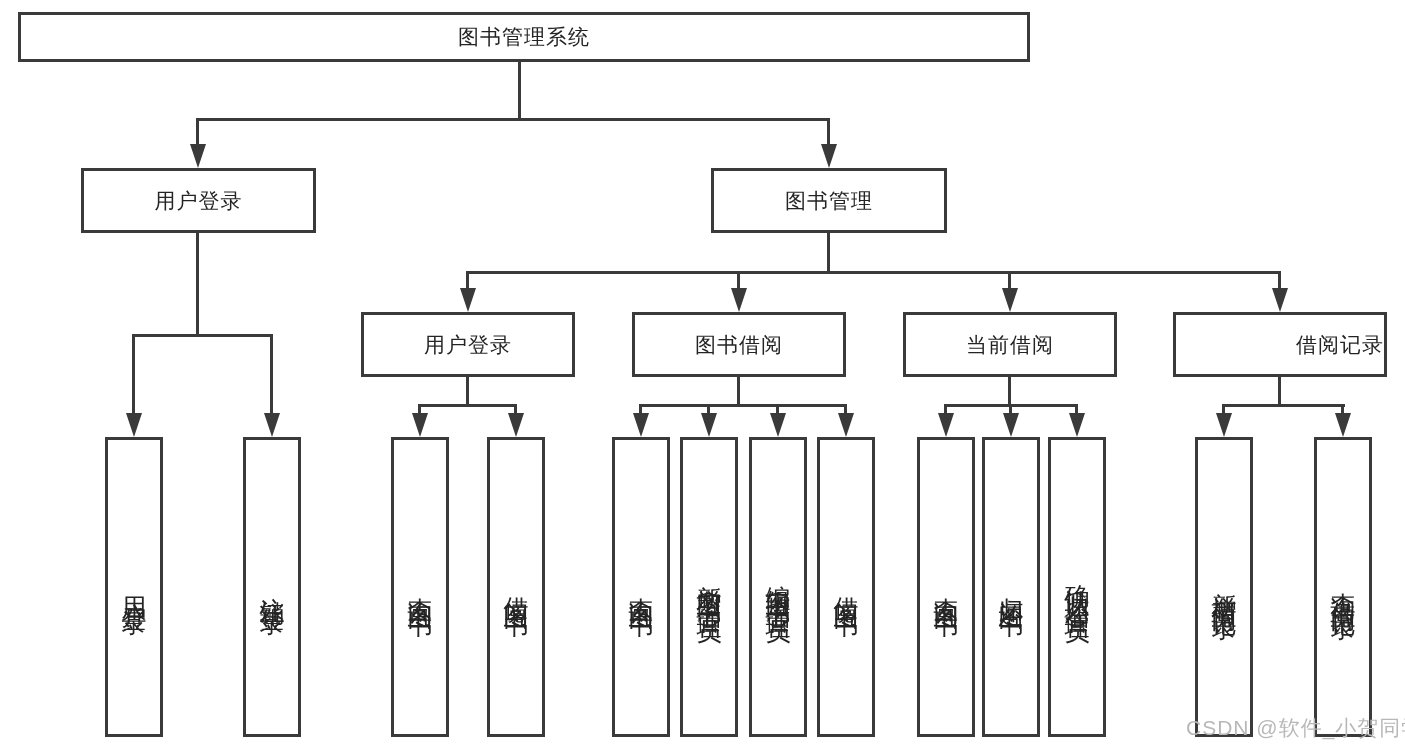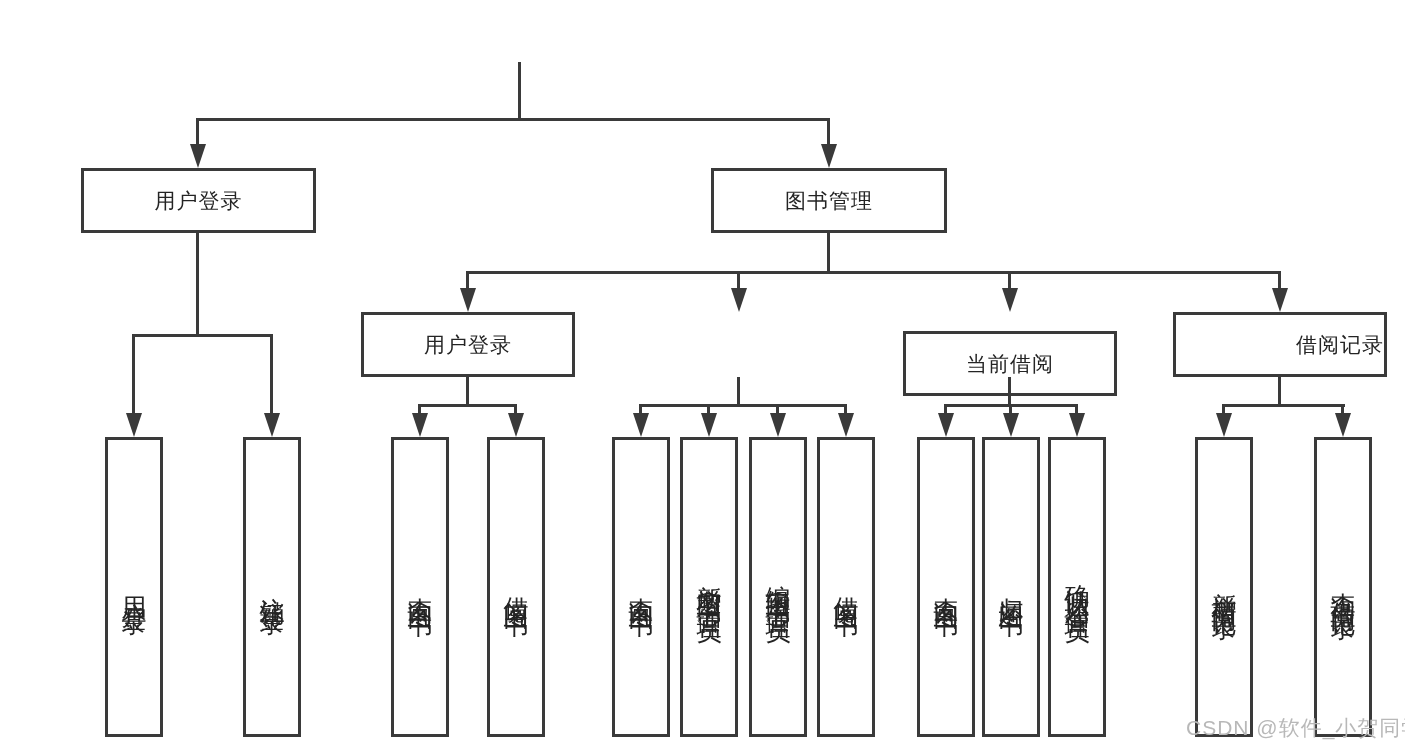--- a/index.html
+++ b/index.html
@@ -54,20 +54,23 @@
     letter-spacing:1px;
     white-space:nowrap;
     z-index:5;
   }
 </style>
 </head>
 <body>
 
 <div id="canvas">
 
+  <div class="box" style="left:18px;top:12px;width:1012px;height:50px;">
+    <span>图书管理系统</span>
+  </div>
 
   <div class="vline" style="left:518px;top:62px;height:59px;"></div>
   <div class="hline" style="left:196px;top:118px;width:634px;"></div>
   <div class="vline" style="left:196px;top:118px;height:28px;"></div>
   <div class="arrow" style="left:190px;top:144px;"></div>
   <div class="vline" style="left:827px;top:118px;height:28px;"></div>
   <div class="arrow" style="left:821px;top:144px;"></div>
 
   <div class="box" style="left:81px;top:168px;width:235px;height:65px;">
     <span>用户登录</span>
@@ -90,21 +93,24 @@
   <div class="vline" style="left:737px;top:271px;height:19px;"></div>
   <div class="arrow" style="left:731px;top:288px;"></div>
   <div class="vline" style="left:1008px;top:271px;height:19px;"></div>
   <div class="arrow" style="left:1002px;top:288px;"></div>
   <div class="vline" style="left:1278px;top:271px;height:19px;"></div>
   <div class="arrow" style="left:1272px;top:288px;"></div>
 
   <div class="box" style="left:361px;top:312px;width:214px;height:65px;">
     <span>用户登录</span>
   </div>
-  <div class="box" style="left:903px;top:312px;width:214px;height:65px;margin-top:19px;">
+  <div class="box" style="left:632px;top:312px;width:214px;height:65px;">
+    <span>图书借阅</span>
+  </div>
+  <div class="box" style="left:903px;top:312px;width:214px;height:65px;">
     <span>当前借阅</span>
   </div>
   <div class="box" style="left:1173px;top:312px;width:214px;height:65px;justify-content:flex-end;">
     <span>借阅记录</span>
   </div>
 
   <div class="vline" style="left:466px;top:377px;height:30px;"></div>
   <div class="hline" style="left:418px;top:404px;width:99px;"></div>
   <div class="vline" style="left:418px;top:404px;height:11px;"></div>
   <div class="arrow" style="left:412px;top:413px;"></div>

